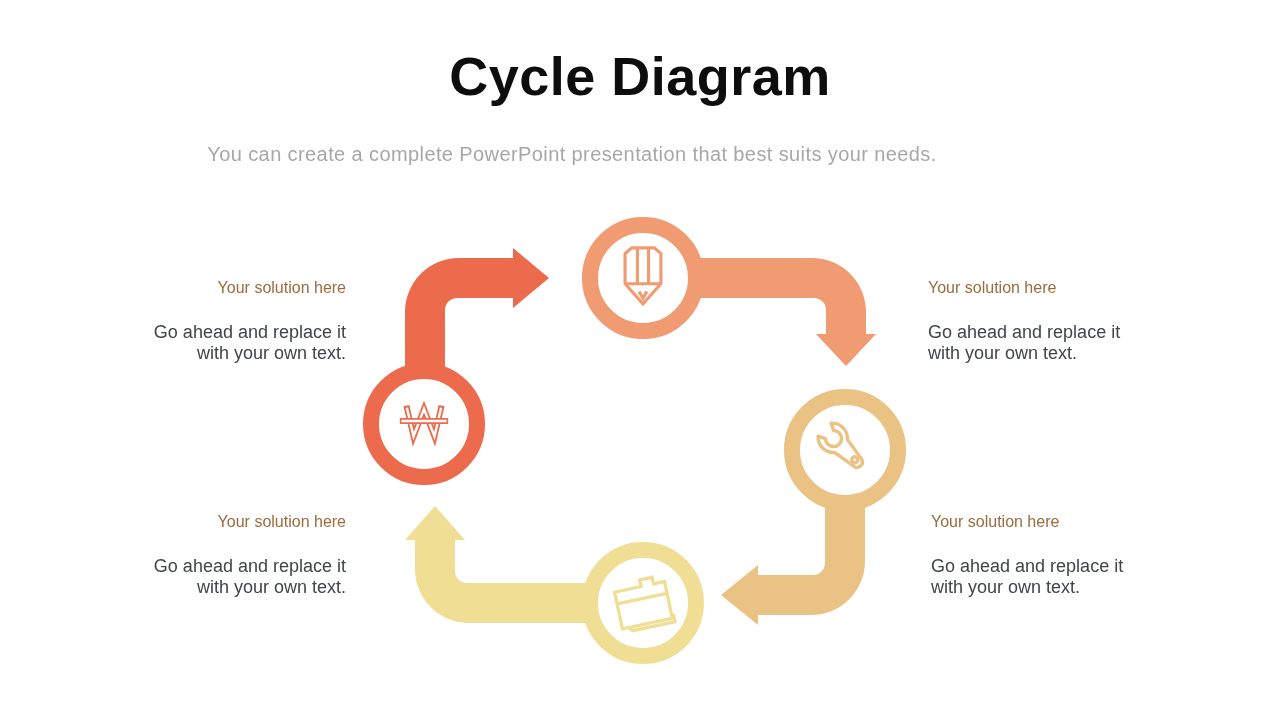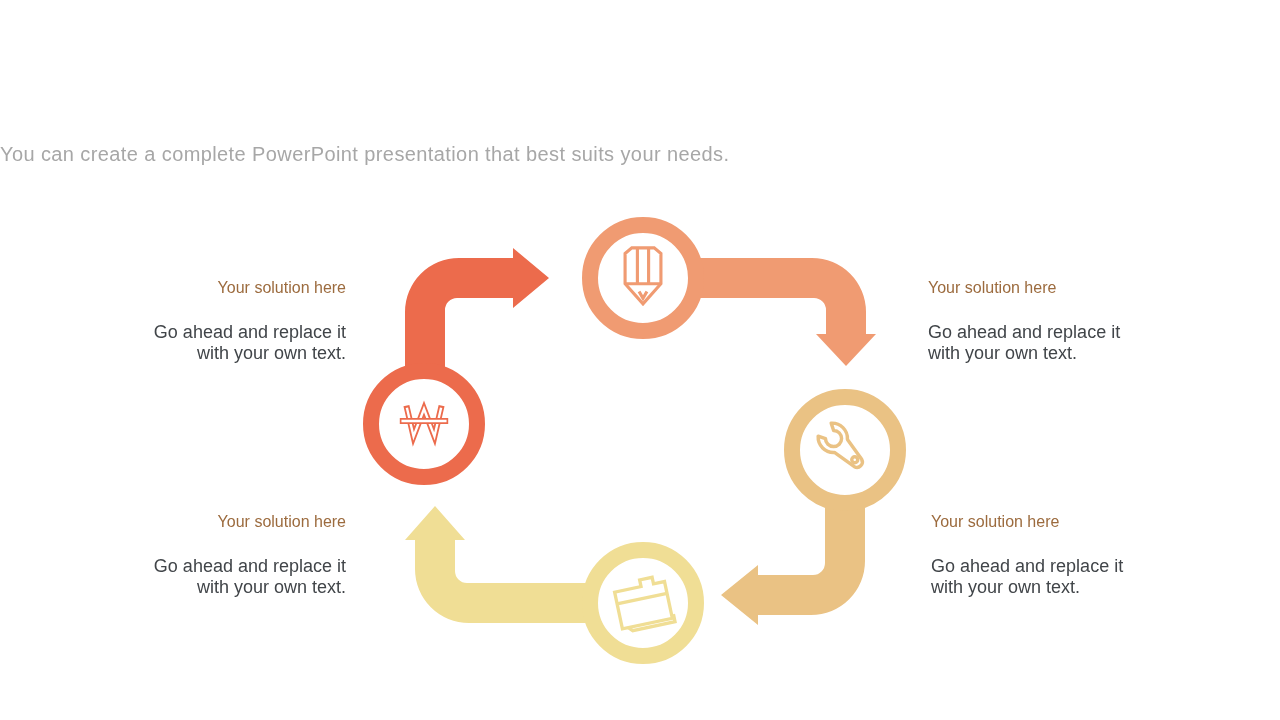--- a/index.html
+++ b/index.html
@@ -1,35 +1,36 @@
 <!DOCTYPE html>
 <html><head>
 <meta charset="utf-8">
 <style>
   html,body{margin:0;padding:0;background:#ffffff;}
   .slide{position:relative;width:1280px;height:720px;background:#ffffff;overflow:hidden;
          font-family:"Liberation Sans", sans-serif;}
   .title{position:absolute;left:0;top:46px;width:1280px;text-align:center;
          font-size:54px;font-weight:bold;letter-spacing:0.5px;line-height:60px;}
-  .subtitle{position:absolute;left:0;top:142px;width:1144px;text-align:left;
+  .subtitle{position:absolute;left:0;top:142px;width:1144px;text-align:center;
          font-size:20px;letter-spacing:0.4px;line-height:24px;}
   .diagram-svg{position:absolute;left:0;top:0;}
   .solution{position:absolute;width:222px;}
   .solution .heading{font-size:16px;line-height:28px;white-space:nowrap;}
   .solution .body{font-size:18px;line-height:21px;margin-top:20px;}
   .sol-tl{right:934px;top:274px;text-align:right;}
   .sol-tr{left:928px;top:274px;text-align:left;}
   .sol-bl{right:934px;top:508px;text-align:right;}
   .sol-br{left:931px;top:508px;text-align:left;}
 </style>
 </head>
 <body>
 
 <div class="slide">
 
+  <div class="title" style="color: rgb(13, 13, 13);">Cycle Diagram</div>
 
   <div class="subtitle" style="color: rgb(167, 167, 167);">You can create a complete PowerPoint presentation that best suits your needs.</div>
 
   <svg class="diagram-svg" width="1280" height="720" viewBox="0 0 1280 720">
 
     <path d="M 405 375 L 405 312 A 54 54 0 0 1 459 258 L 513 258 L 513 248 L 549 278 L 513 308 L 513 298 L 457 298 A 12 12 0 0 0 445 310 L 445 375 Z" fill="#EC6B4C"></path>
     <path d="M 694 258 L 812 258 A 54 54 0 0 1 866 312 L 866 334 L 876 334 L 846 366 L 816 334 L 826 334 L 826 310 A 12 12 0 0 0 814 298 L 694 298 Z" fill="#F09B72"></path>
     <path d="M 865 499 L 865 561 A 54 54 0 0 1 811 615 L 758 615 L 758 625 L 721 595 L 758 565 L 758 575 L 813 575 A 12 12 0 0 0 825 563 L 825 499 Z" fill="#EAC284"></path>
     <path d="M 594 623 L 469 623 A 54 54 0 0 1 415 569 L 415 540 L 405 540 L 435 506 L 465 540 L 455 540 L 455 571 A 12 12 0 0 0 467 583 L 594 583 Z" fill="#F0DE95"></path>
 

